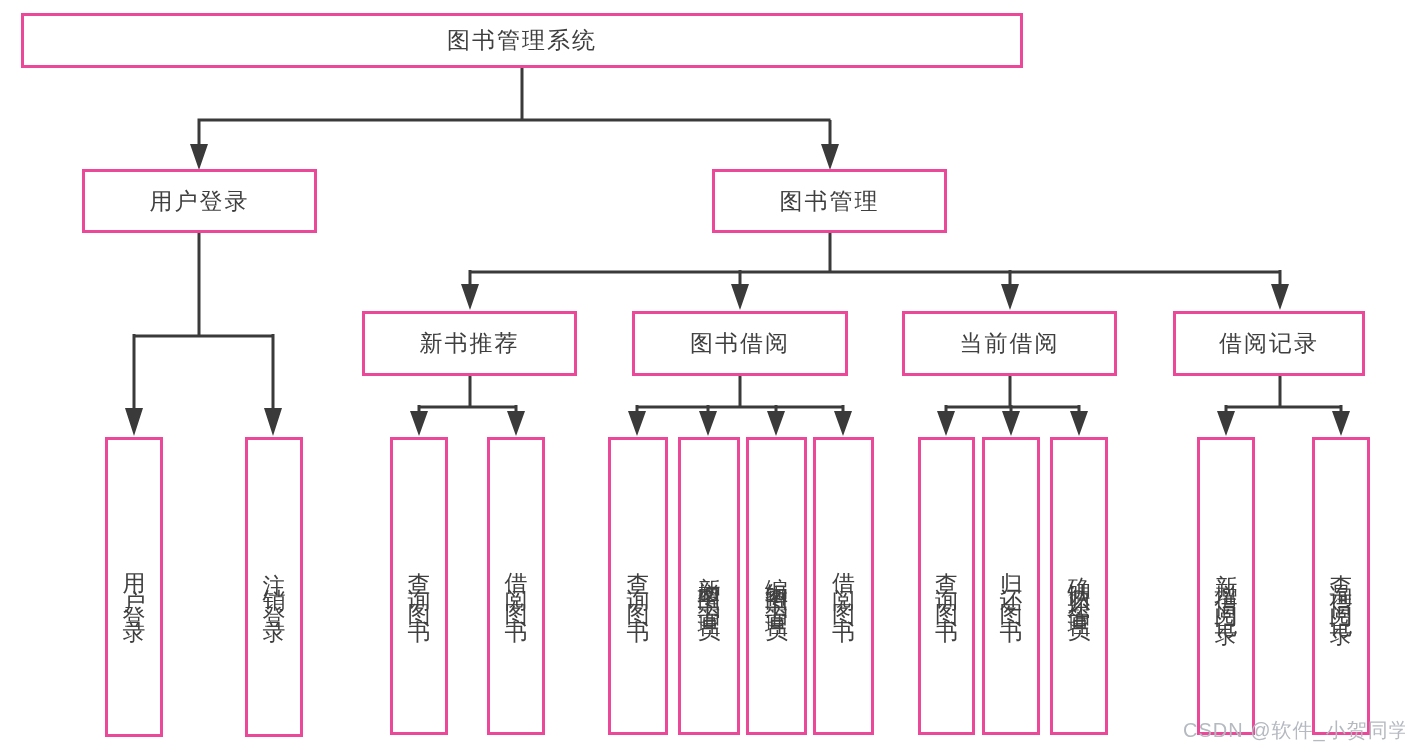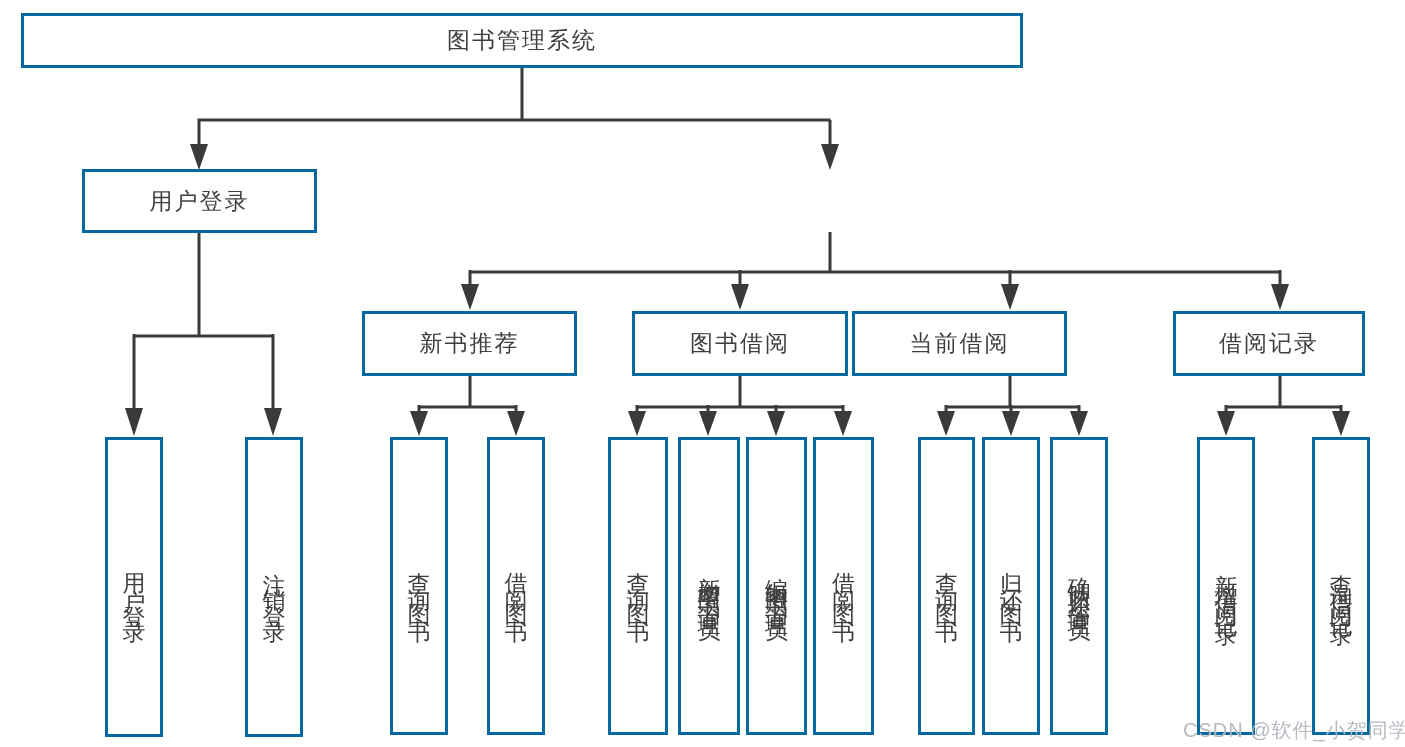--- a/index.html
+++ b/index.html
@@ -2,21 +2,21 @@
 <html><head>
 <meta charset="utf-8">
 <style>
   html,body{margin:0;padding:0;background:#ffffff;}
   #canvas{
     position:relative;width:1405px;height:747px;background:#ffffff;overflow:hidden;
     font-family:"Liberation Sans","DejaVu Sans",sans-serif;color:#3f3f3f;
   }
   #connectors{position:absolute;left:0;top:0;z-index:0;}
   .box{
-    position:absolute;box-sizing:border-box;border:3px solid #0369a1;background:#ffffff;
+    position:absolute;box-sizing:border-box;border:3px solid #ec4899;background:#ffffff;
     display:flex;align-items:center;justify-content:center;z-index:1;
   }
   .hbox span{font-size:23px;letter-spacing:2px;white-space:nowrap;}
   .leaf > span{
     writing-mode:vertical-rl;text-orientation:mixed;font-size:23px;line-height:1;
     white-space:nowrap;
   }
   .ls-wide{letter-spacing:16px;}
   .ls-mid{letter-spacing:10px;}
   .ls-tight{letter-spacing:6px;}
@@ -71,28 +71,31 @@
              M1332 411 L1350 411 L1341 436 Z"></path>
   </svg>
 
   <div class="box hbox" style="left:21px;top:13px;width:1002px;height:55px">
     <span>图书管理系统</span>
   </div>
 
   <div class="box hbox" style="left:82px;top:169px;width:235px;height:64px">
     <span>用户登录</span>
   </div>
+  <div class="box hbox" style="left:712px;top:169px;width:235px;height:64px">
+    <span>图书管理</span>
+  </div>
 
   <div class="box hbox" style="left:632px;top:311px;width:216px;height:65px">
     <span>图书借阅</span>
   </div>
   <div class="box hbox" style="left:362px;top:311px;width:215px;height:65px">
     <span>新书推荐</span>
   </div>
-  <div class="box hbox" style="left:852px;top:311px;width:215px;height:65px">
+  <div class="box hbox" style="left:902px;top:311px;width:215px;height:65px">
     <span>当前借阅</span>
   </div>
   <div class="box hbox" style="left:1173px;top:311px;width:192px;height:65px">
     <span>借阅记录</span>
   </div>
 
   <div class="box leaf" style="left:105px;top:437px;width:58px;height:300px">
     <span class="ls-wide">用户登录</span>
   </div>
   <div class="box leaf" style="left:245px;top:437px;width:58px;height:300px">

